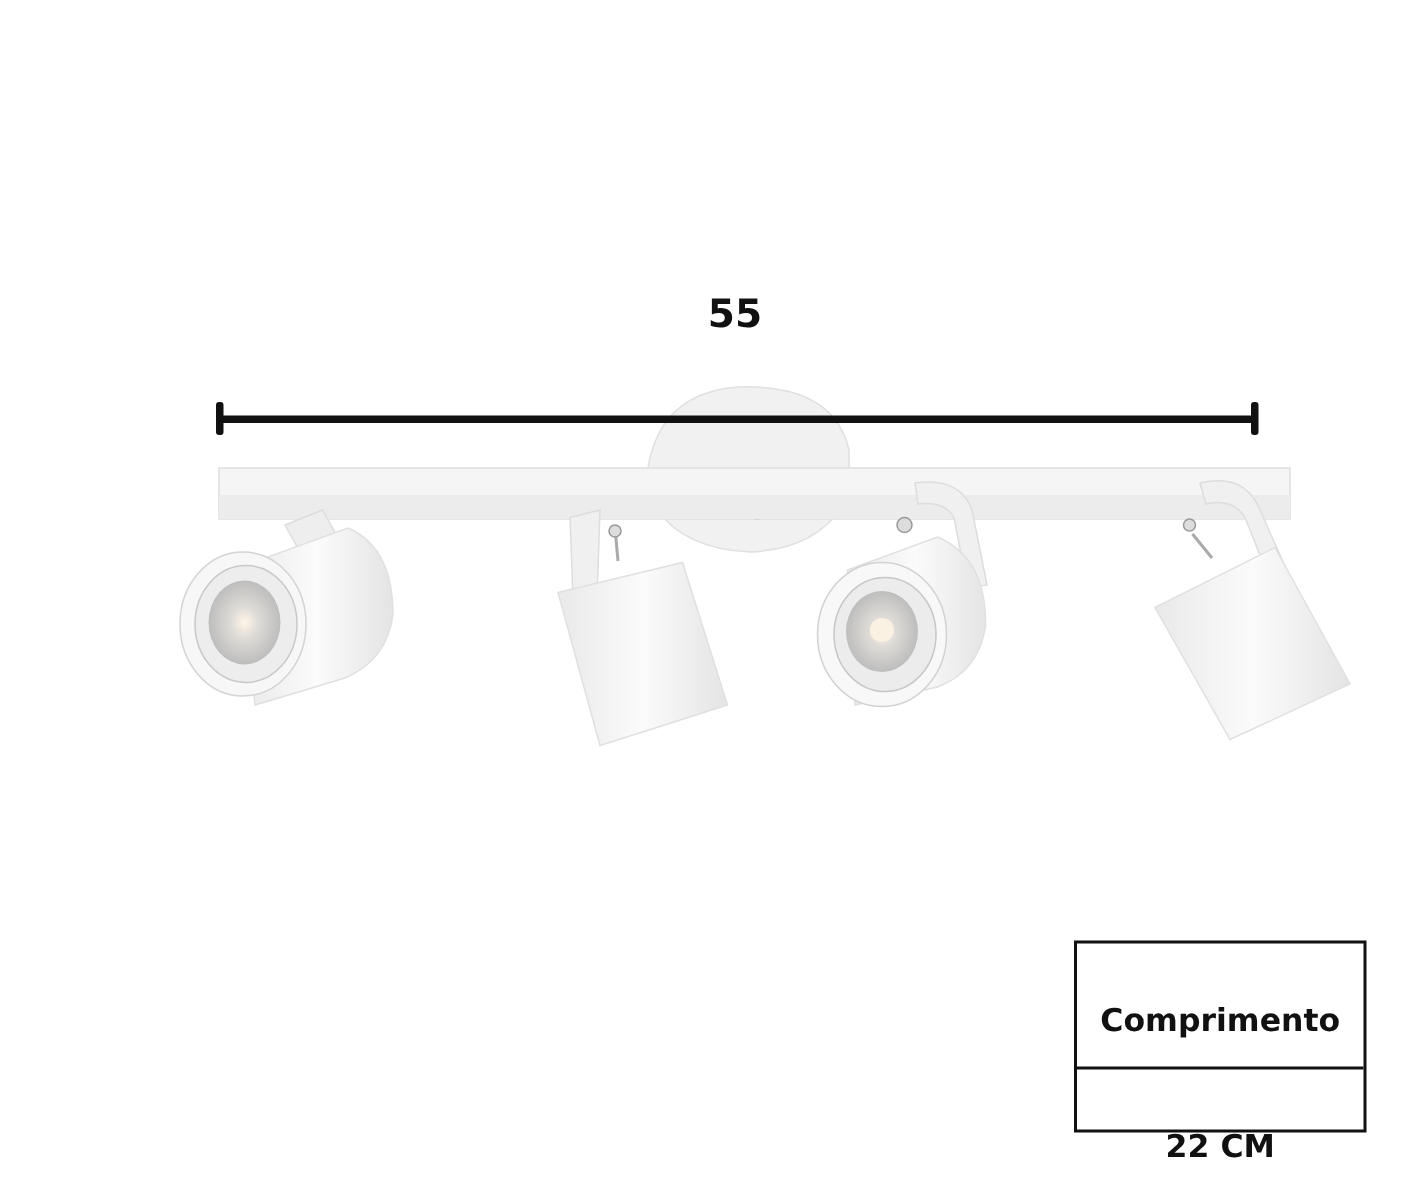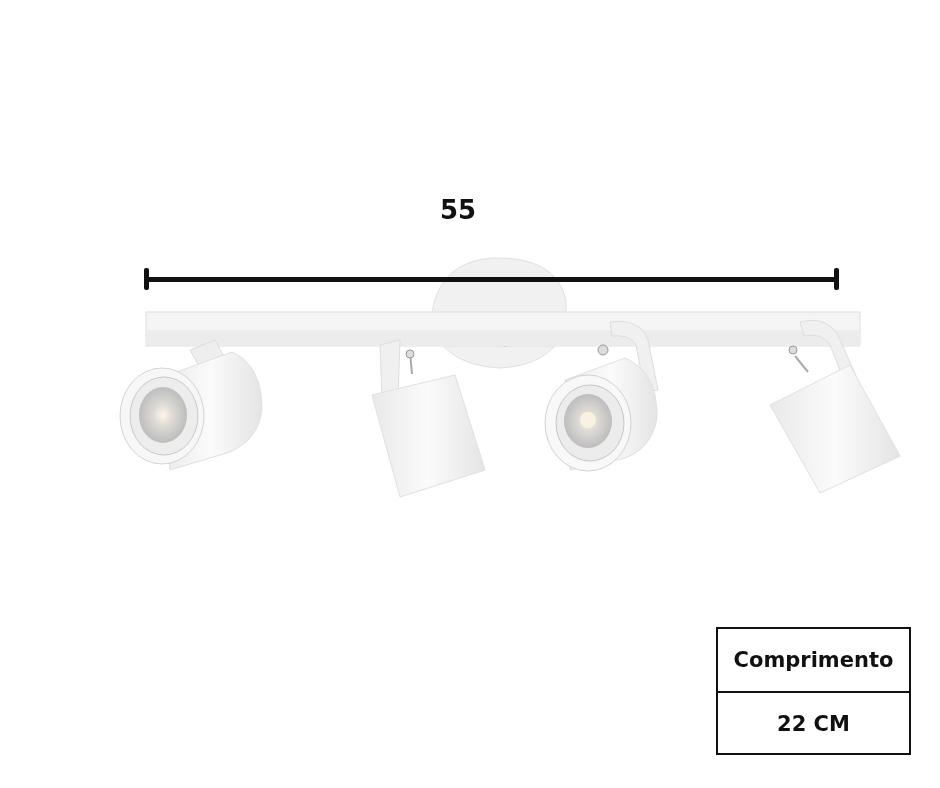--- a/index.html
+++ b/index.html
@@ -1,28 +1,28 @@
 <!DOCTYPE html>
 <html><head>
 <meta charset="utf-8">
 <style>
   html, body { margin: 0; padding: 0; background: #ffffff; }
   body { width: 940px; height: 788px; position: relative; overflow: hidden;
          font-family: "DejaVu Sans", "Liberation Sans", sans-serif; }
-  .dim-label { position: absolute; left: 440px; top: 195px; width: 100px; text-align: left;
+  .dim-label { position: absolute; left: 440px; top: 195px; width: 100px; text-align: center;
                font-weight: bold; font-size: 26px; color: #111; letter-spacing: 0; }
   .dim-line { position: absolute; left: 146px; top: 277px; width: 692px; height: 5px; background: #111; }
   .dim-cap { position: absolute; top: 268px; width: 5px; height: 22px; background: #111; border-radius: 2px; }
   .dim-cap.left { left: 144px; }
   .dim-cap.right { left: 834px; }
   .product { position: absolute; left: 0; top: 0; width: 940px; height: 788px; }
   .spec-table { position: absolute; left: 716px; top: 627px; width: 195px; height: 128px;
                 border: 2px solid #111; box-sizing: border-box; border-collapse: collapse; }
   .spec-cell { height: 62px; display: flex; align-items: center; justify-content: center;
-               font-weight: bold; font-size: 21px; color: #111; }
+               font-weight: bold; font-size: 21px; color: #111; margin-top: 20px; }
   .spec-cell.top { border-bottom: 2px solid #111; height: 62px; }
 </style>
 </head>
 <body>
 
 <svg class="product" viewBox="0 0 940 788" xmlns="http://www.w3.org/2000/svg">
   <defs>
     <linearGradient id="cyl" x1="0" x2="1" y1="0" y2="0">
       <stop offset="0" stop-color="#e9e9e9"></stop>
       <stop offset="0.5" stop-color="#fbfbfb"></stop>

